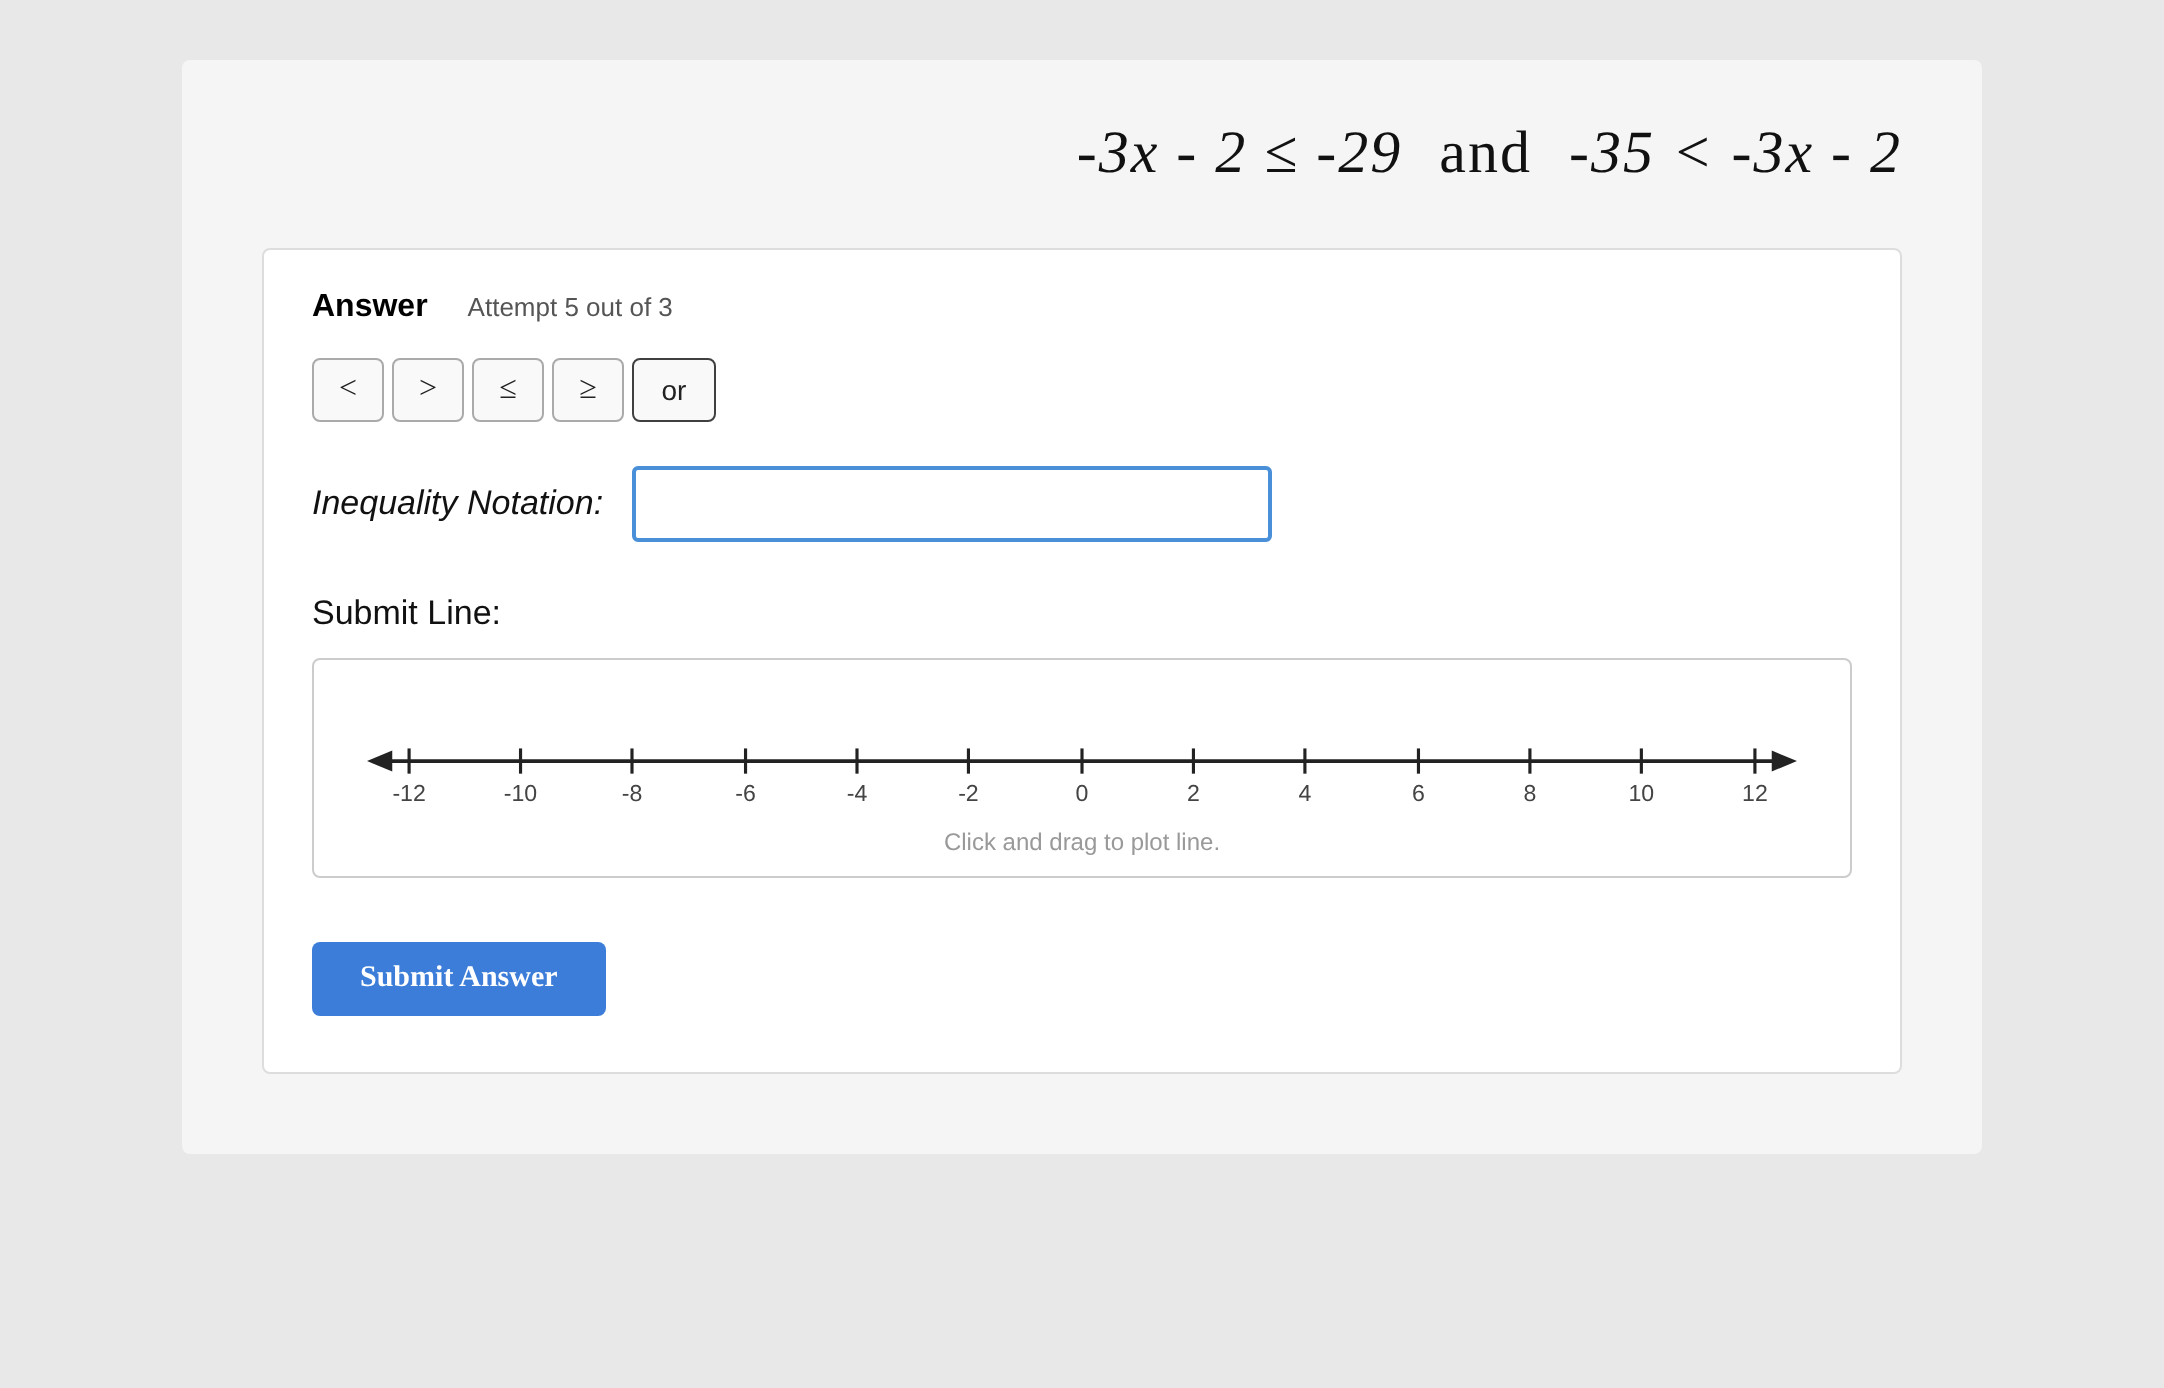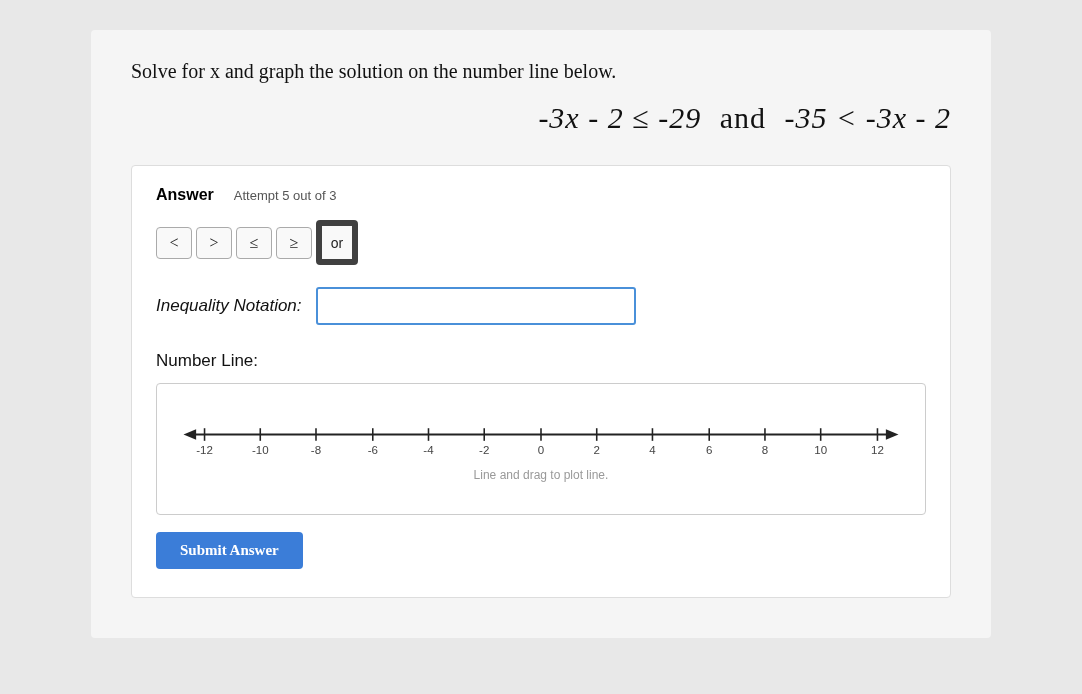--- a/index.html
+++ b/index.html
@@ -75,22 +75,22 @@
       cursor: pointer;
       font-size: 16px;
       display: flex;
       align-items: center;
       justify-content: center;
       font-family: Georgia, serif;
       color: #222;
     }
     .or-btn {
       width: 42px;
-      height: 45px;
-      border: 6px solid #404040;
+      height: 32px;
+      border: 1px solid #404040;
       background: #f9f9f9;
       border-radius: 4px;
       cursor: pointer;
       font-size: 14px;
       display: flex;
       align-items: center;
       justify-content: center;
       font-family: Arial, sans-serif;
       color: #222;
     }
@@ -121,23 +121,23 @@
       font-size: 17px;
       color: #111;
       font-family: Arial, sans-serif;
       margin-bottom: 12px;
     }
     .number-line-container {
       border: 1px solid #ccc;
       border-radius: 4px;
       background: #fff;
       padding: 20px 16px 14px 16px;
-      margin-bottom: 17px;
+      margin-bottom: 32px;
       position: relative;
-      height: 132px;
+      height: 110px;
     }
     .number-line-svg {
       width: 100%;
       height: 60px;
       display: block;
       margin-bottom: 4px;
     }
     .number-line-hint {
       text-align: center;
       font-size: 12px;
@@ -153,21 +153,20 @@
       font-size: 15px;
       font-family: Liberation Serif, serif;
       cursor: pointer;
       font-weight: bold;
     }
   </style>
 </head>
 <body>
 
 <div class="page-container">
-  <div class="problem-title">Solve for x and graph the solution on the number line below.</div>
 
   <div class="equation-line">
     <span>-3x - 2 ≤ -29</span>
     <span class="and-word">and</span>
     <span>-35 &lt; -3x - 2</span>
   </div>
 
   <div class="answer-panel">
     <div class="answer-header">
       <span class="answer-label">Answer</span>
@@ -180,21 +179,21 @@
       <button class="sym-btn">≤</button>
       <button class="sym-btn">≥</button>
       <button class="or-btn">or</button>
     </div>
 
     <div class="inequality-row">
       <span class="inequality-label">Inequality Notation:</span>
       <input class="inequality-input" type="text" style="">
     </div>
 
-    <div class="number-line-label">Number Line:</div>
+    <div class="number-line-label">Submit Line:</div>
 
     <div class="number-line-container">
       <svg class="number-line-svg" viewBox="0 0 700 55" preserveAspectRatio="xMidYMid meet">
 
         <line x1="15" y1="28" x2="685" y2="28" stroke="#222" stroke-width="1.8"></line>
 
         <polygon points="10,28 22,23 22,33" fill="#222"></polygon>
 
         <polygon points="690,28 678,23 678,33" fill="#222"></polygon>
 
@@ -230,18 +229,18 @@
 
         <line x1="563" y1="22" x2="563" y2="34" stroke="#222" stroke-width="1.5"></line>
         <text x="563" y="47" text-anchor="middle" font-size="11" fill="#444" font-family="Arial">8</text>
 
         <line x1="616" y1="22" x2="616" y2="34" stroke="#222" stroke-width="1.5"></line>
         <text x="616" y="47" text-anchor="middle" font-size="11" fill="#444" font-family="Arial">10</text>
 
         <line x1="670" y1="22" x2="670" y2="34" stroke="#222" stroke-width="1.5"></line>
         <text x="670" y="47" text-anchor="middle" font-size="11" fill="#444" font-family="Arial">12</text>
       </svg>
-      <div class="number-line-hint">Line and drag to plot line.</div>
+      <div class="number-line-hint">Click and drag to plot line.</div>
     </div>
 
     <button class="submit-btn">Submit Answer</button>
   </div>
 </div>
 
 </body></html>

